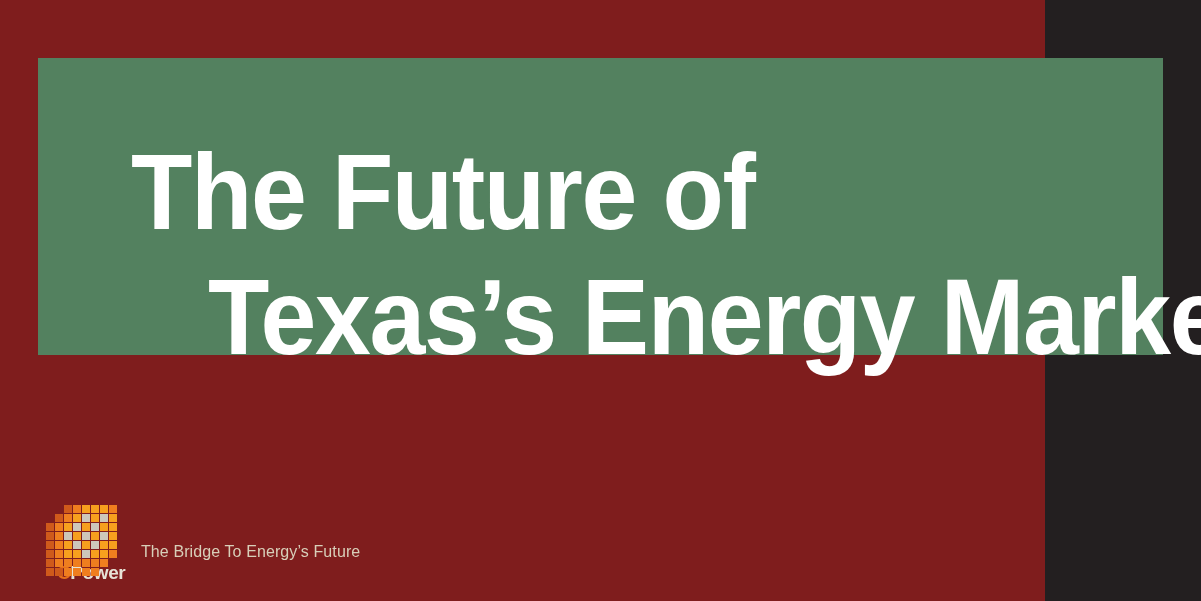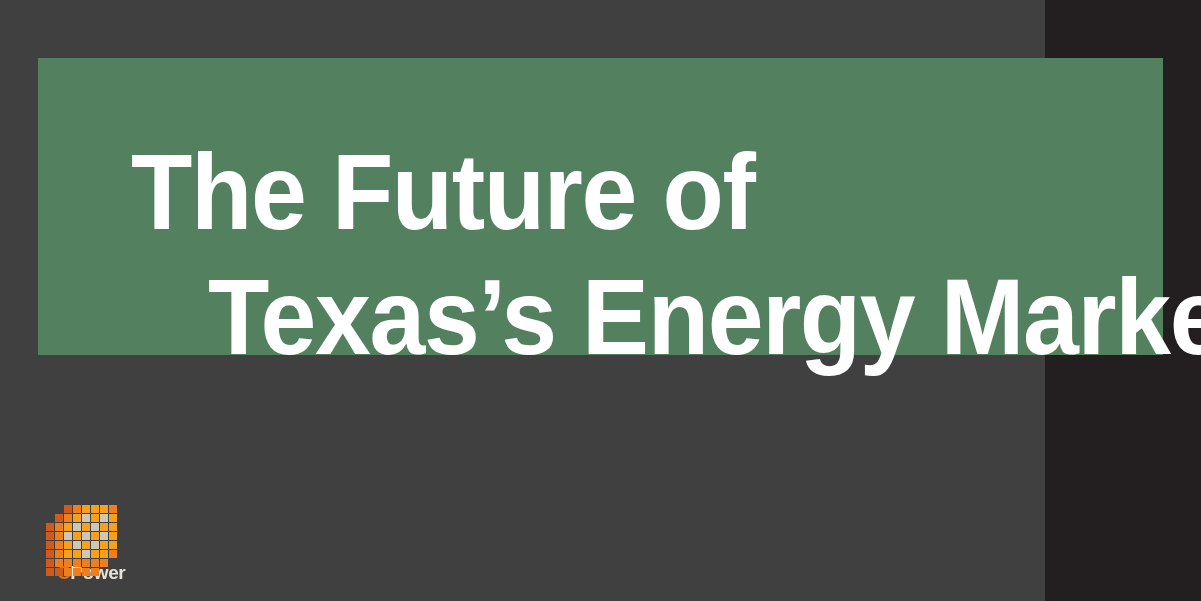--- a/index.html
+++ b/index.html
@@ -12,21 +12,21 @@
     height: 601px;
     background: #231f20;
     font-family: "Liberation Sans", sans-serif;
     overflow: hidden;
   }
 
   #slide {
     position: relative;
     width: 1045px;
     height: 601px;
-    background: #404040;
+    background: #7f1d1d;
   }
 
   
   .title-banner {
     position: absolute;
     left: 38px;
     top: 58px;
     width: 1125px;
     height: 297px;
     background: #53815f;
@@ -222,15 +222,16 @@
           <span class="cell" style="left: 54px; top: 54px; background: rgb(239, 126, 31);"></span>
           <span class="cell" style="left: 0px; top: 63px; background: rgb(207, 90, 27);"></span>
           <span class="cell" style="left: 9px; top: 63px; background: rgb(207, 90, 27);"></span>
           <span class="cell" style="left: 18px; top: 63px; background: rgb(239, 126, 31);"></span>
           <span class="cell" style="left: 27px; top: 63px; background: rgb(239, 126, 31);"></span>
           <span class="cell" style="left: 36px; top: 63px; background: rgb(239, 126, 31);"></span>
           <span class="cell" style="left: 45px; top: 63px; background: rgb(239, 126, 31);"></span>
         </div>
       <div class="logo-wordmark"><span class="c-letter">C</span><span>Power</span></div>
     </div>
+    <div class="tagline">The Bridge To Energy’s Future</div>
   </div>
 
 </div>
 
 </body></html>

